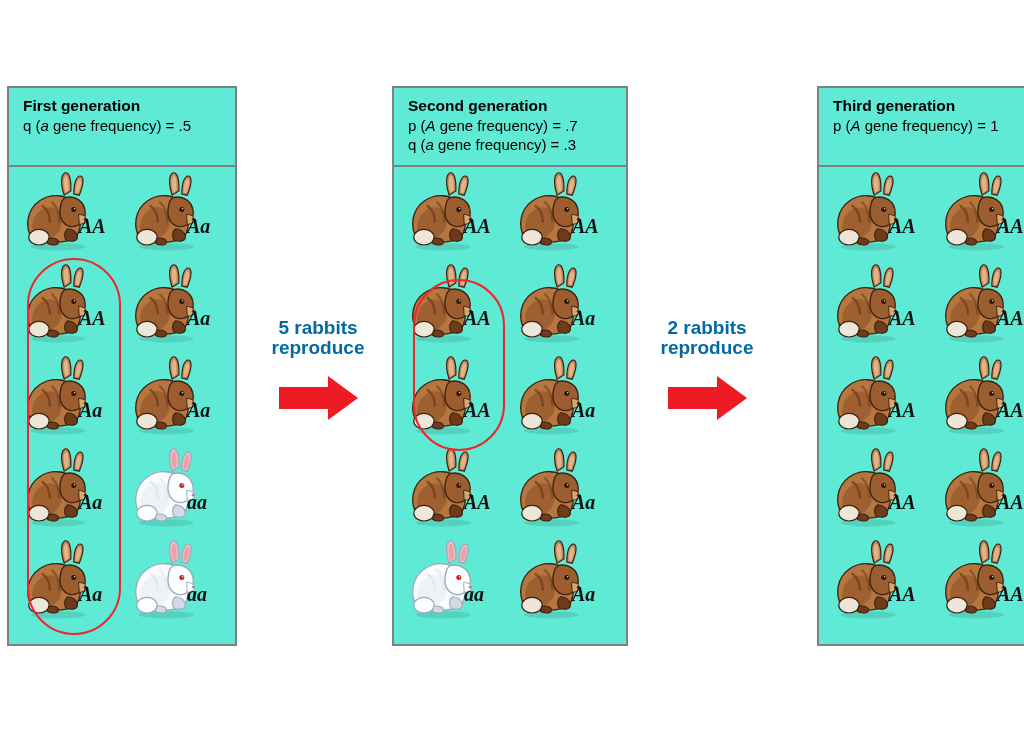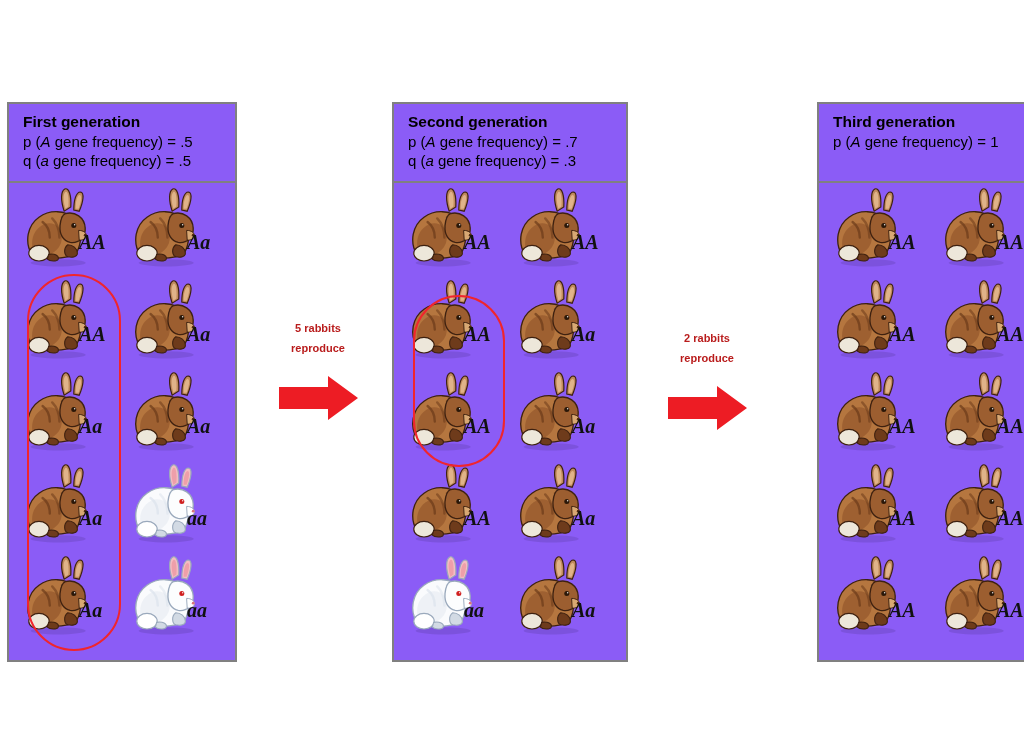--- a/index.html
+++ b/index.html
@@ -20,22 +20,21 @@
     left: 0; top: 0;
     width: 1024px;
     height: 731px;
   }
 
   
   .panel {
     position: absolute;
     box-sizing: border-box;
     border: 2px solid #808080;
-    background: #8b5cf6;
-    margin-top: 16px;
+    background: #5eead4;
   }
   .panel-1 { left: 7px;   top: 86px; width: 230px; height: 560px; }
   .panel-2 { left: 392px; top: 86px; width: 236px; height: 560px; }
   .panel-3 { left: 817px; top: 86px; width: 233px; height: 560px; }
 
   .panel-header {
     box-sizing: border-box;
     height: 79px;
     border-bottom: 2px solid #808080;
     padding: 8px 0 0 14px;
@@ -105,44 +104,41 @@
     border-radius: 48px;
   }
 
   
   .repro {
     position: absolute;
     width: 150px;
     text-align: center;
   }
   .repro-label {
-    font-size: 11px;
+    font-size: 19px;
     font-weight: bold;
-    color: #b91c1c;
+    color: #0369a1;
     line-height: 20px;
   }
   .arrow-wrap {
     margin-top: 16px;
     display: flex;
     justify-content: center;
   }
   .repro-1 { left: 243px; top: 318px; }
-  .repro-2 { left: 632px; top: 318px; margin-top: 10px; }
+  .repro-2 { left: 632px; top: 318px; }
 </style>
 </head>
 <body>
 
 <div id="stage">
 
   <div class="panel panel-1">
     <div class="panel-header">
       <div class="gen-title">First generation</div>
-      <div class="freq-line">
-        <span>p (</span><span class="allele">A</span><span> gene frequency)  = </span><span>.5</span>
-      </div>
       <div class="freq-line">
         <span>q (</span><span class="allele">a</span><span> gene frequency)  = </span><span>.5</span>
       </div>
     </div>
     <div class="panel-body">
       <div class="rabbit-grid">
           <div class="rabbit-cell" style="left: 8px; top: 2px;">
             <div class="art">
 <svg viewBox="0 0 120 136" width="100%" height="100%" aria-hidden="true">
 

